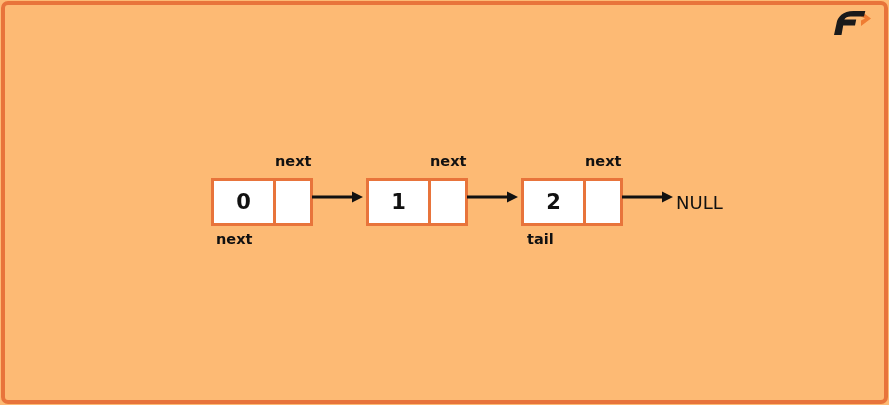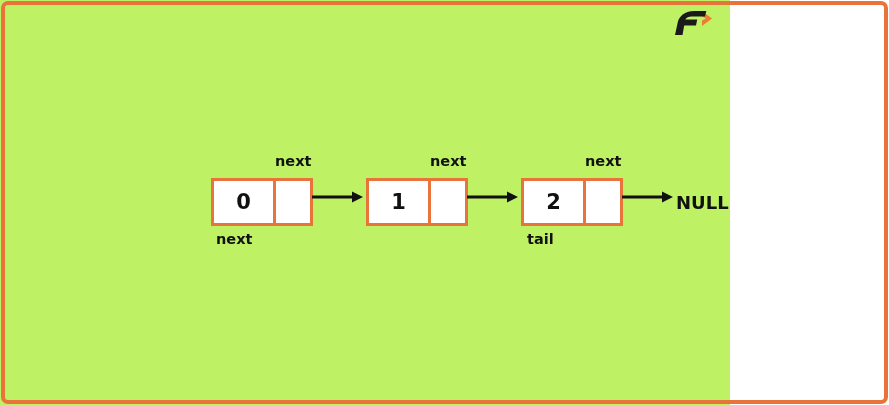--- a/index.html
+++ b/index.html
@@ -9,24 +9,24 @@
   }
   body {
     width: 889px;
     height: 405px;
     font-family: "DejaVu Sans", sans-serif;
     overflow: hidden;
   }
 
   #canvas {
     position: relative;
-    width: 730px;
+    width: 889px;
     height: 405px;
     box-sizing: border-box;
-    background: #bef264;
+    background: #fdba74;
   }
 
   
   #frame {
     position: absolute;
     left: 1px;
     top: 1px;
     width: 887px;
     height: 403px;
     box-sizing: border-box;
@@ -85,21 +85,21 @@
     font-weight: bold;
     color: #111111;
     white-space: nowrap;
   }
   .lbl-next { }
   .lbl-anchor { }
 
   .null-text {
     position: absolute;
     font-size: 18px;
-    font-weight: bold;
+    font-weight: normal;
     color: #111111;
     white-space: nowrap;
   }
 
   .arrow {
     position: absolute;
     height: 14px;
   }
 </style>
 </head>

